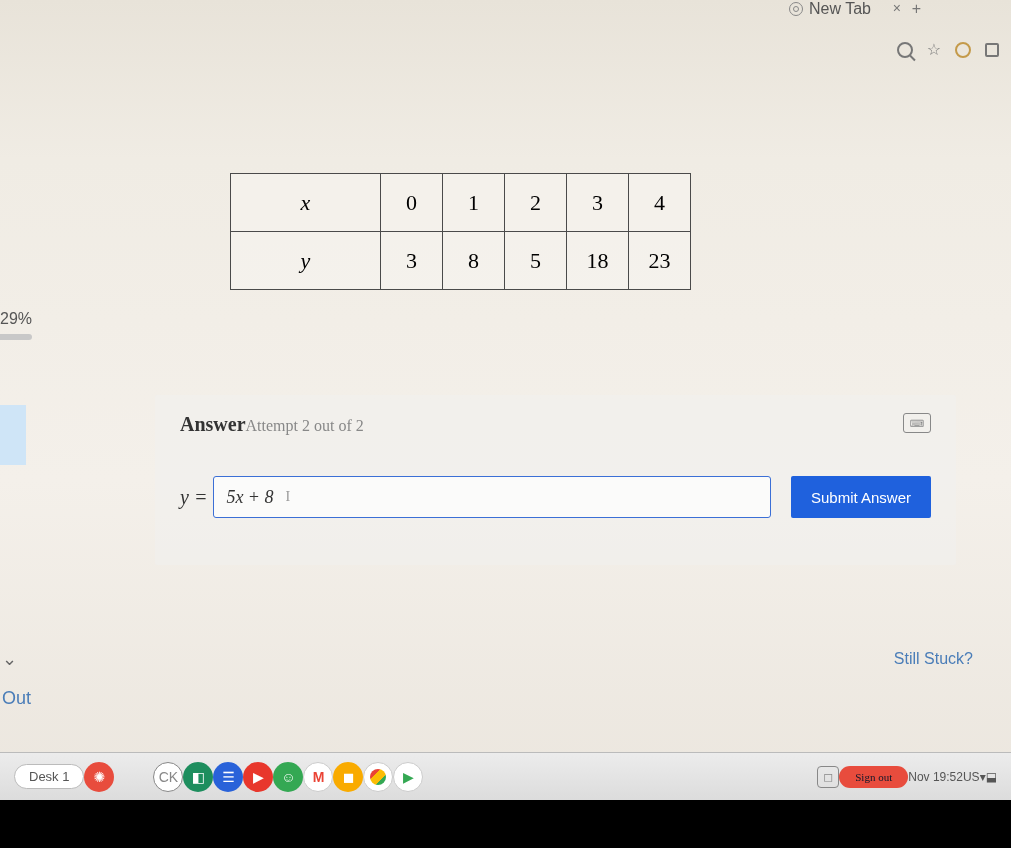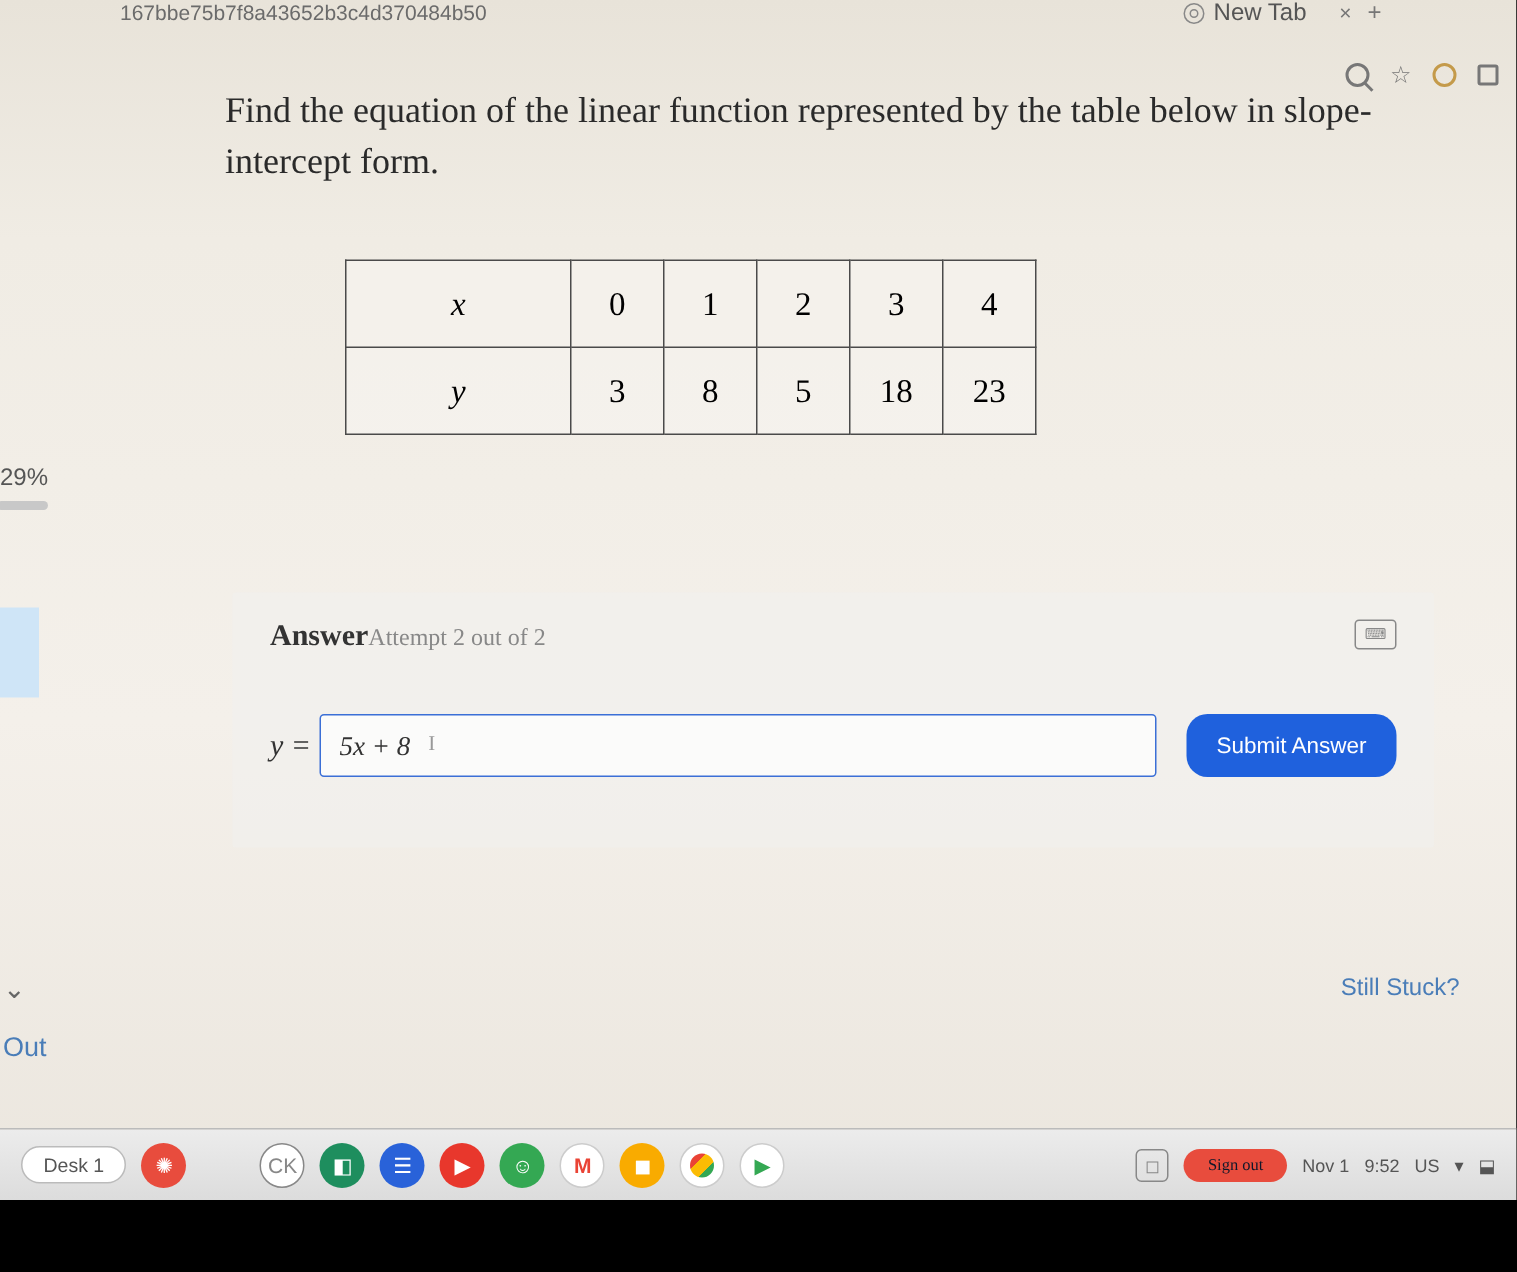--- a/index.html
+++ b/index.html
@@ -33,55 +33,53 @@
   .out { position:absolute; left:2px; top:688px; font-size:18px; color:#4a7db8; font-family:Arial,sans-serif;}
 
   .answerbox { position:absolute; top:395px; left:155px; right:55px; height:170px; background:rgba(240,240,238,0.55); border-radius:2px; padding:18px 25px;}
   .answerhead { font-size:20px; color:#333; display:flex; align-items:baseline; gap:0;}
   .answerhead .attempt { font-size:16px; color:#888; font-weight:normal;}
   .keyboard { position:absolute; right:25px; top:18px; width:28px; height:20px; border:1.5px solid #888; border-radius:3px; display:flex; align-items:center; justify-content:center; font-size:10px; color:#888;}
   .inputrow { margin-top:40px; display:flex; align-items:center; gap:6px;}
   .yeq { font-style:italic; font-size:20px; color:#333;}
   .mathinput { flex:1; height:42px; border:1.5px solid #3b6fd6; border-radius:3px; background:#fbfbfa; padding:0 12px; font-size:18px; font-family:Georgia,serif; font-style:italic; color:#333; display:flex; align-items:center;}
   .cursor { font-style:normal; color:#999; margin-left:12px; font-size:14px;}
-  .submit { width:140px; height:42px; background:#1f61dd; color:#fff; font-family:Arial,sans-serif; font-size:15px; border:none; border-radius:14px; cursor:pointer; margin-left:14px;}
+  .submit { width:140px; height:42px; background:#1f61dd; color:#fff; font-family:Arial,sans-serif; font-size:15px; border:none; border-radius:2px; cursor:pointer; margin-left:14px;}
   .stuck { position:absolute; right:38px; top:650px; color:#4a7db8; font-size:16px; font-family:Arial,sans-serif;}
 
-  .taskbar { position:absolute; left:0; right:0; bottom:0; height:48px; background:linear-gradient(180deg,#ececec,#dcdcdc); display:flex; align-items:center; padding:0 14px; gap:10px; font-family:Arial,sans-serif; border-top:1px solid #bbb;}
+  .taskbar { position:absolute; left:0; right:0; bottom:0; height:48px; background:linear-gradient(180deg,#ececec,#dcdcdc); display:flex; align-items:center; padding:0 14px; font-family:Arial,sans-serif; border-top:1px solid #bbb;}
   .desk { background:#fff; border:1px solid #bbb; border-radius:14px; padding:4px 14px; font-size:13px; color:#555;}
   .circ { width:30px; height:30px; border-radius:50%; display:flex; align-items:center; justify-content:center; font-size:14px; color:#fff;}
   .circ.border { border:1.5px solid #888; color:#888; background:#fff;margin-left:39px;}
   .spacer { flex:1; }
   .signout { background:#e84c3d; color:#0f172a; border-radius:14px; padding:5px 16px; font-size:11px;font-family:Liberation Serif, serif;}
   .sqicon { width:22px;height:22px;border:1.5px solid #888;border-radius:4px;display:inline-flex;align-items:center;justify-content:center;color:#888;font-size:12px;}
   .tbtext { font-size:12px; color:#555;}
   .black { height:48px; background:#000;}
   .gm { background:linear-gradient(135deg,#ea4335 0 33%, #fbbc04 33% 66%, #34a853 66%);}
 </style>
 </head>
 <body>
 
 <div class="screen">
   <div class="topbar">
-    <div class="url">167bbe75b7f8a43652b3c4d370484b50</div>
     <div class="tab">
       <span class="tabicon"></span>
       <span>New Tab</span>
     </div>
     <div class="tabclose">×</div>
     <div class="tabplus">+</div>
   </div>
   <div class="toolicons">
     <span class="mag"></span>
     <span class="star">☆</span>
     <span class="ring"></span>
     <span class="square"></span>
   </div>
 
-  <div class="question">Find the equation of the linear function represented by the table below in slope-intercept form.</div>
 
   <table class="table">
     <tbody>
         <tr>
       <td class="header">x</td>
       <td class="cell">0</td>
       <td class="cell">1</td>
       <td class="cell">2</td>
       <td class="cell">3</td>
       <td class="cell">4</td>

